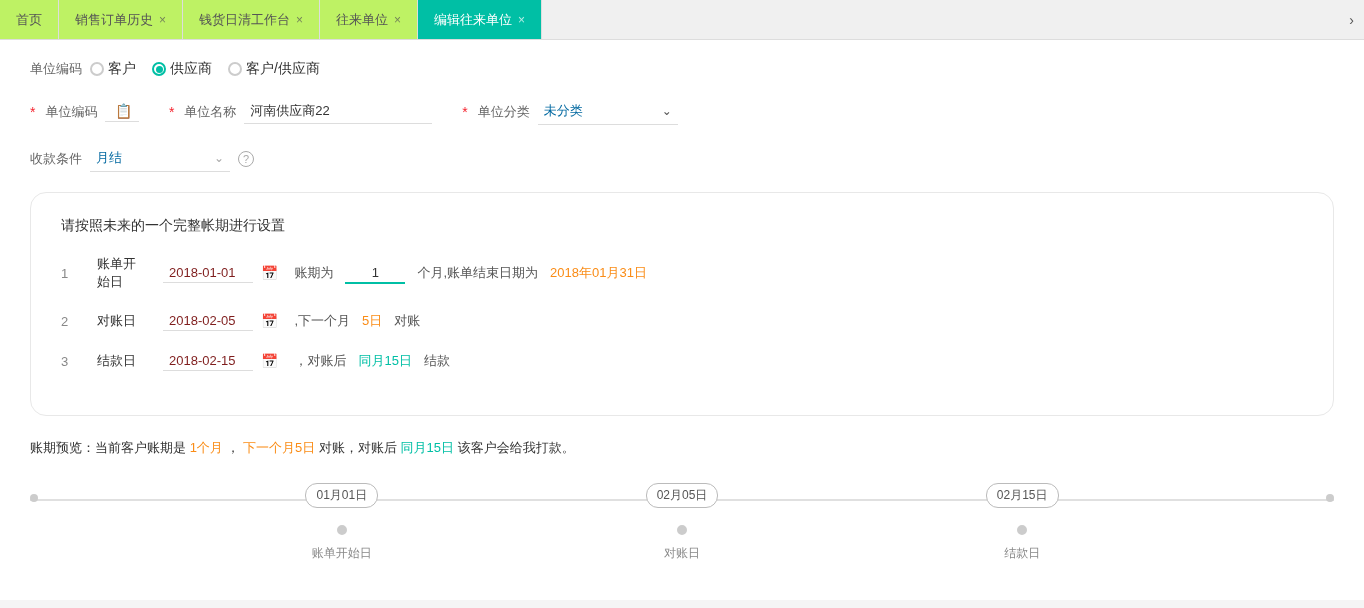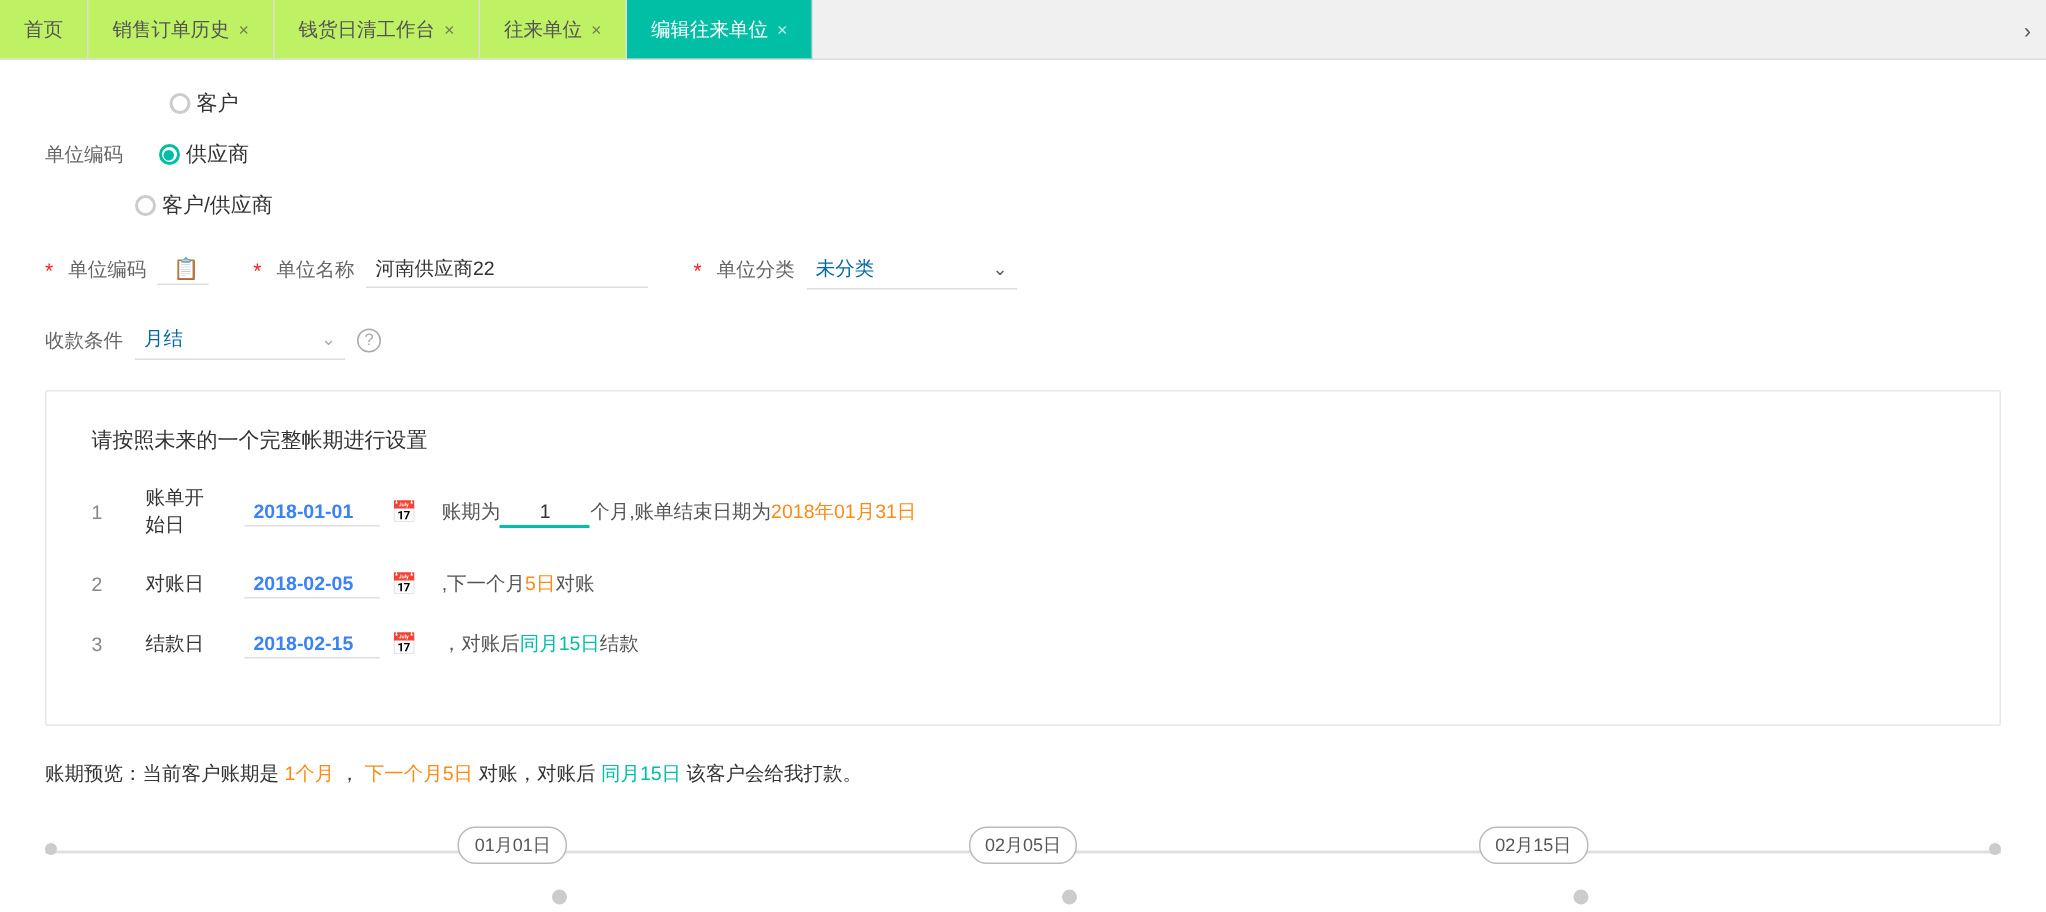--- a/index.html
+++ b/index.html
@@ -73,21 +73,20 @@
     .required-star {
       color: #f5222d;
       margin-right: 2px;
     }
 
     
     .radio-group {
       display: flex;
       align-items: center;
       gap: 16px;
-      flex-direction: column;
     }
     .radio-item {
       display: flex;
       align-items: center;
       gap: 4px;
       cursor: pointer;
     }
     .radio-circle {
       width: 14px;
       height: 14px;
@@ -166,21 +165,21 @@
       align-items: center;
       justify-content: center;
       font-size: 11px;
       color: #aaa;
       cursor: pointer;
     }
 
     
     .period-card {
       border: 1px solid #e8e8e8;
-      border-radius: 2px;
+      border-radius: 16px;
       padding: 24px 30px;
       margin-bottom: 20px;
     }
     .period-card-title {
       font-size: 14px;
       color: #333;
       margin-bottom: 20px;
     }
 
     
@@ -200,32 +199,31 @@
       color: #333;
       font-size: 13px;
     }
     .period-date-input {
       display: flex;
       align-items: center;
       gap: 4px;
     }
     .period-date-text {
       font-size: 13px;
-      color: #3b82f6;
+      color: #7f1d1d;
       border-bottom: 1px solid #ddd;
       padding: 2px 6px;
       min-width: 90px;
-      font-weight: bold;
     }
     .period-suffix {
       font-size: 13px;
       color: #555;
       display: flex;
       align-items: center;
-      gap: 0;
+      gap: 12px;
     }
     .highlight-orange { color: #fa8c16; }
     .highlight-cyan { color: #00bfa5; }
 
     .month-input {
       border: none;
       border-bottom: 2px solid #00bfa5;
       outline: none;
       width: 60px;
       font-size: 13px;
@@ -261,21 +259,21 @@
       display: flex;
       align-items: flex-start;
       width: 100%;
       justify-content: space-between;
       position: relative;
       z-index: 1;
     }
     .timeline-point {
       display: flex;
       flex-direction: column;
-      align-items: flex-end;
+      align-items: center;
       gap: 6px;
     }
     .timeline-dot {
       width: 10px;
       height: 10px;
       border-radius: 50%;
       background: #ccc;
       border: 2px solid #ccc;
       margin-top: 11px;
     }

